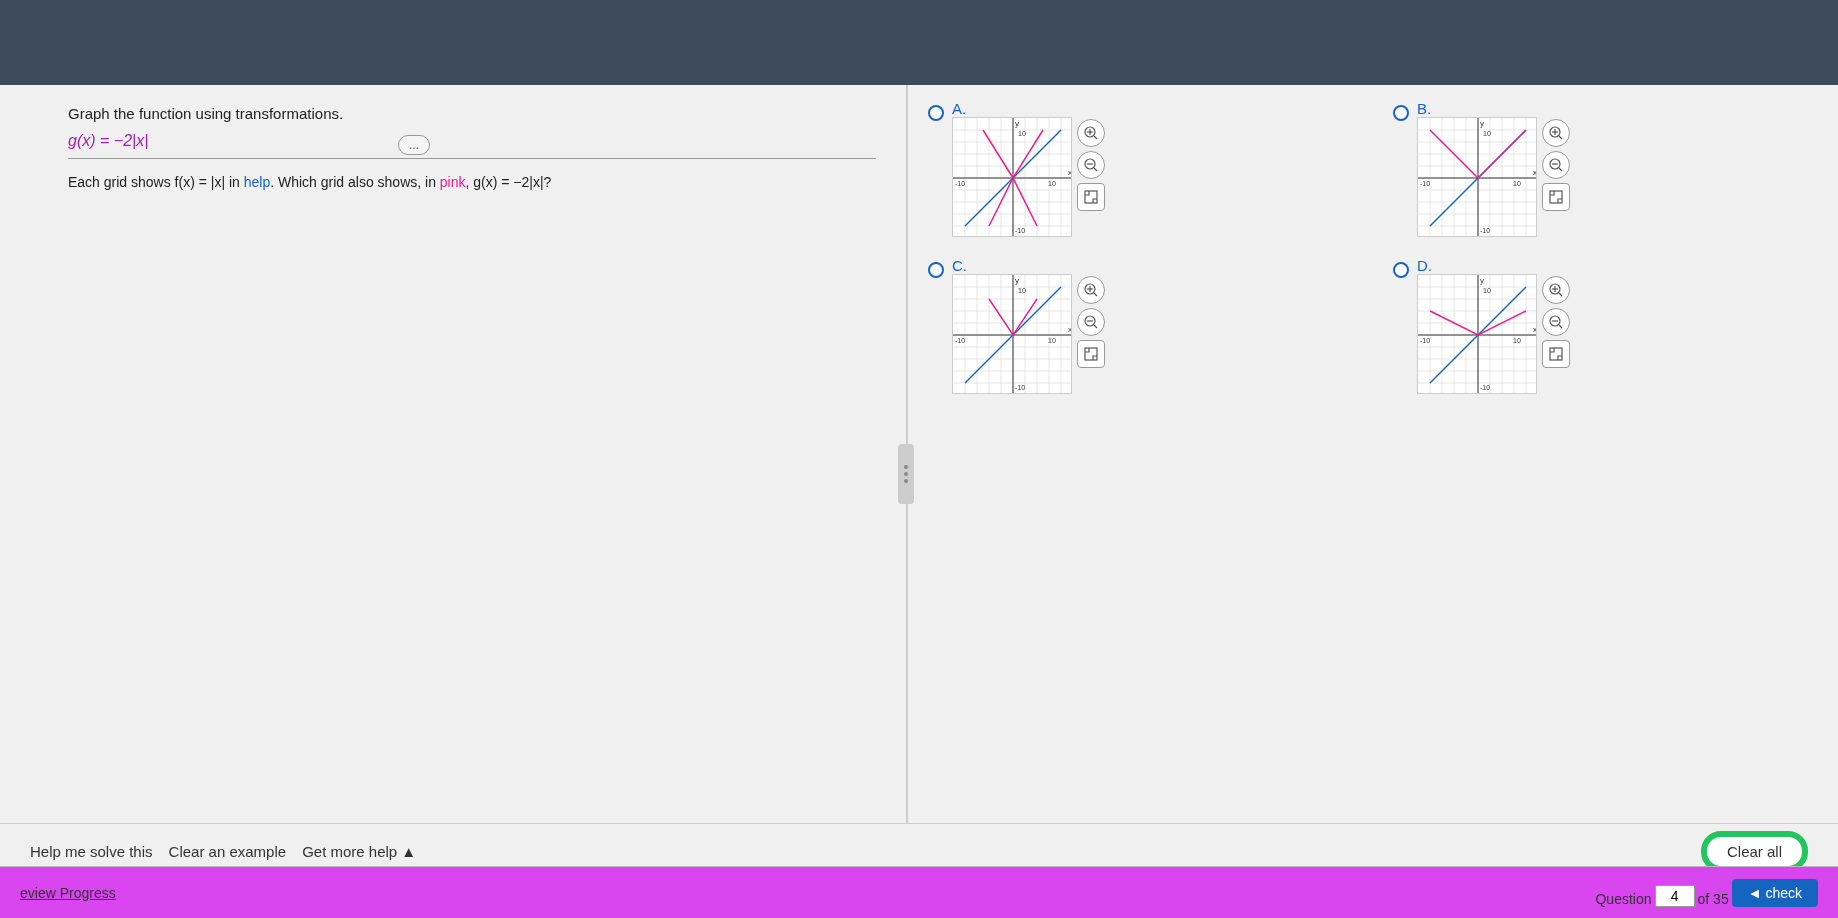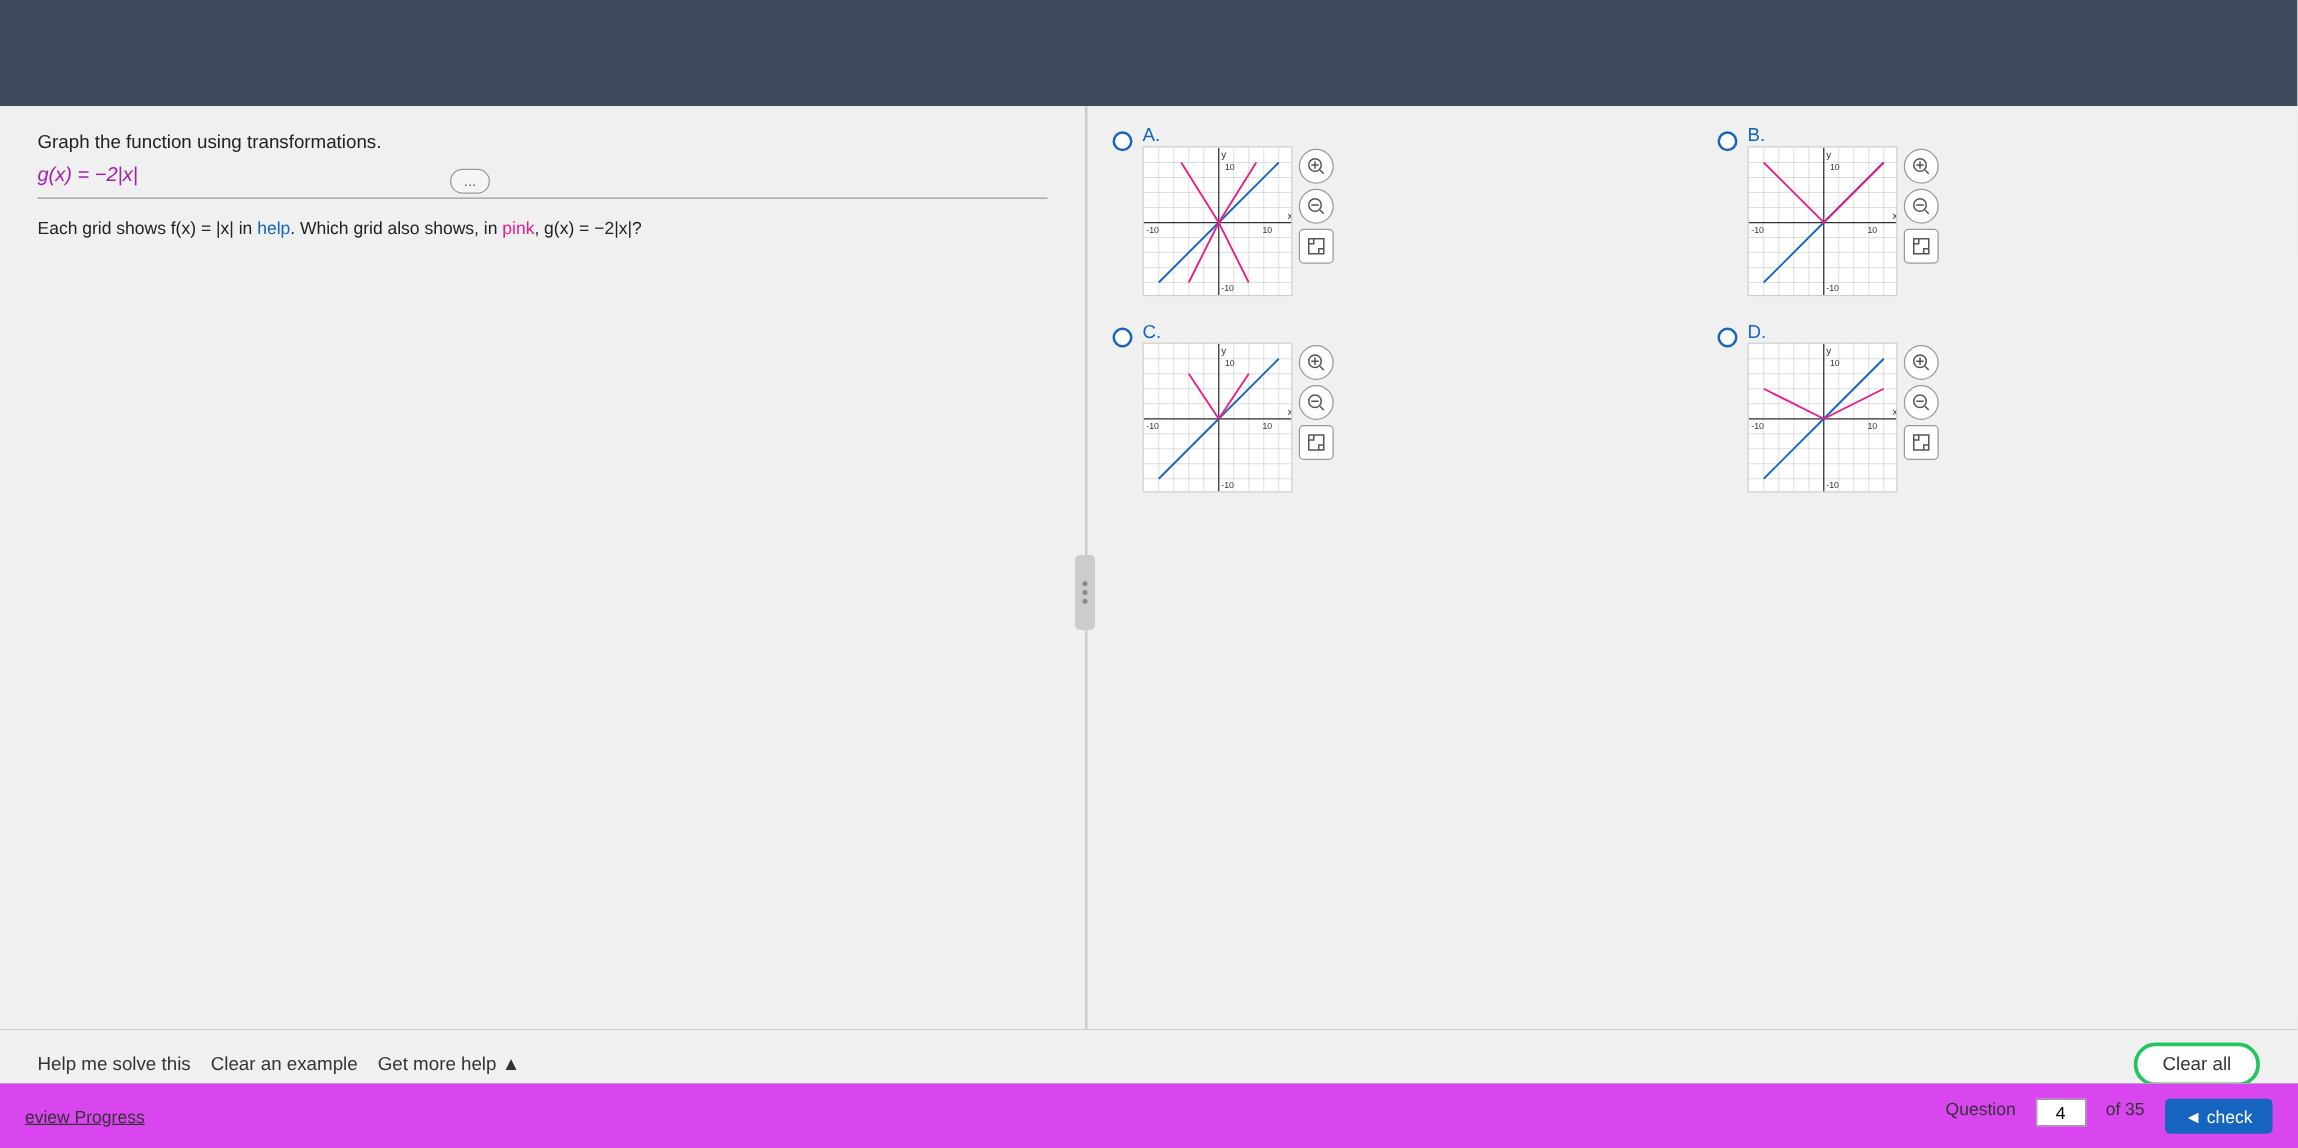--- a/index.html
+++ b/index.html
@@ -24,20 +24,21 @@
       height: calc(918px - 85px - 55px);
       background: #f0f0f0;
     }
 
     .left-panel {
       width: 870px;
       padding: 20px 30px;
       border-right: 2px solid #ccc;
       position: relative;
       background: #f0f0f0;
+      margin-left: 38px;
     }
 
     .question-text {
       font-size: 15px;
       color: #222;
       margin-bottom: 10px;
     }
 
     .equation {
       font-size: 16px;
@@ -217,21 +218,21 @@
       text-decoration: none;
     }
 
     .bottom-right {
       display: flex;
       align-items: center;
       gap: 20px;
     }
 
     .clear-all-btn {
-      border: 3px solid #22c55e;
+      border: 6px solid #22c55e;
       border-radius: 20px;
       padding: 6px 20px;
       font-size: 15px;
       background: white;
       cursor: pointer;
       color: #333;
     }
 
     .footer-bar {
       position: absolute;
@@ -241,22 +242,22 @@
       background: #e0e0e0;
       display: flex;
       align-items: center;
       justify-content: space-between;
       padding: 0 20px;
       border-top: 1px solid #bbb;
     }
 
     .question-nav {
       display: flex;
-      align-items: flex-start;
-      gap: 16px;
+      align-items: flex-end;
+      gap: 3px;
       font-size: 14px;
       color: #333;
     }
 
     .check-btn {
       background: #1565c0;
       color: white;
       border: none;
       border-radius: 4px;
       padding: 6px 16px;

